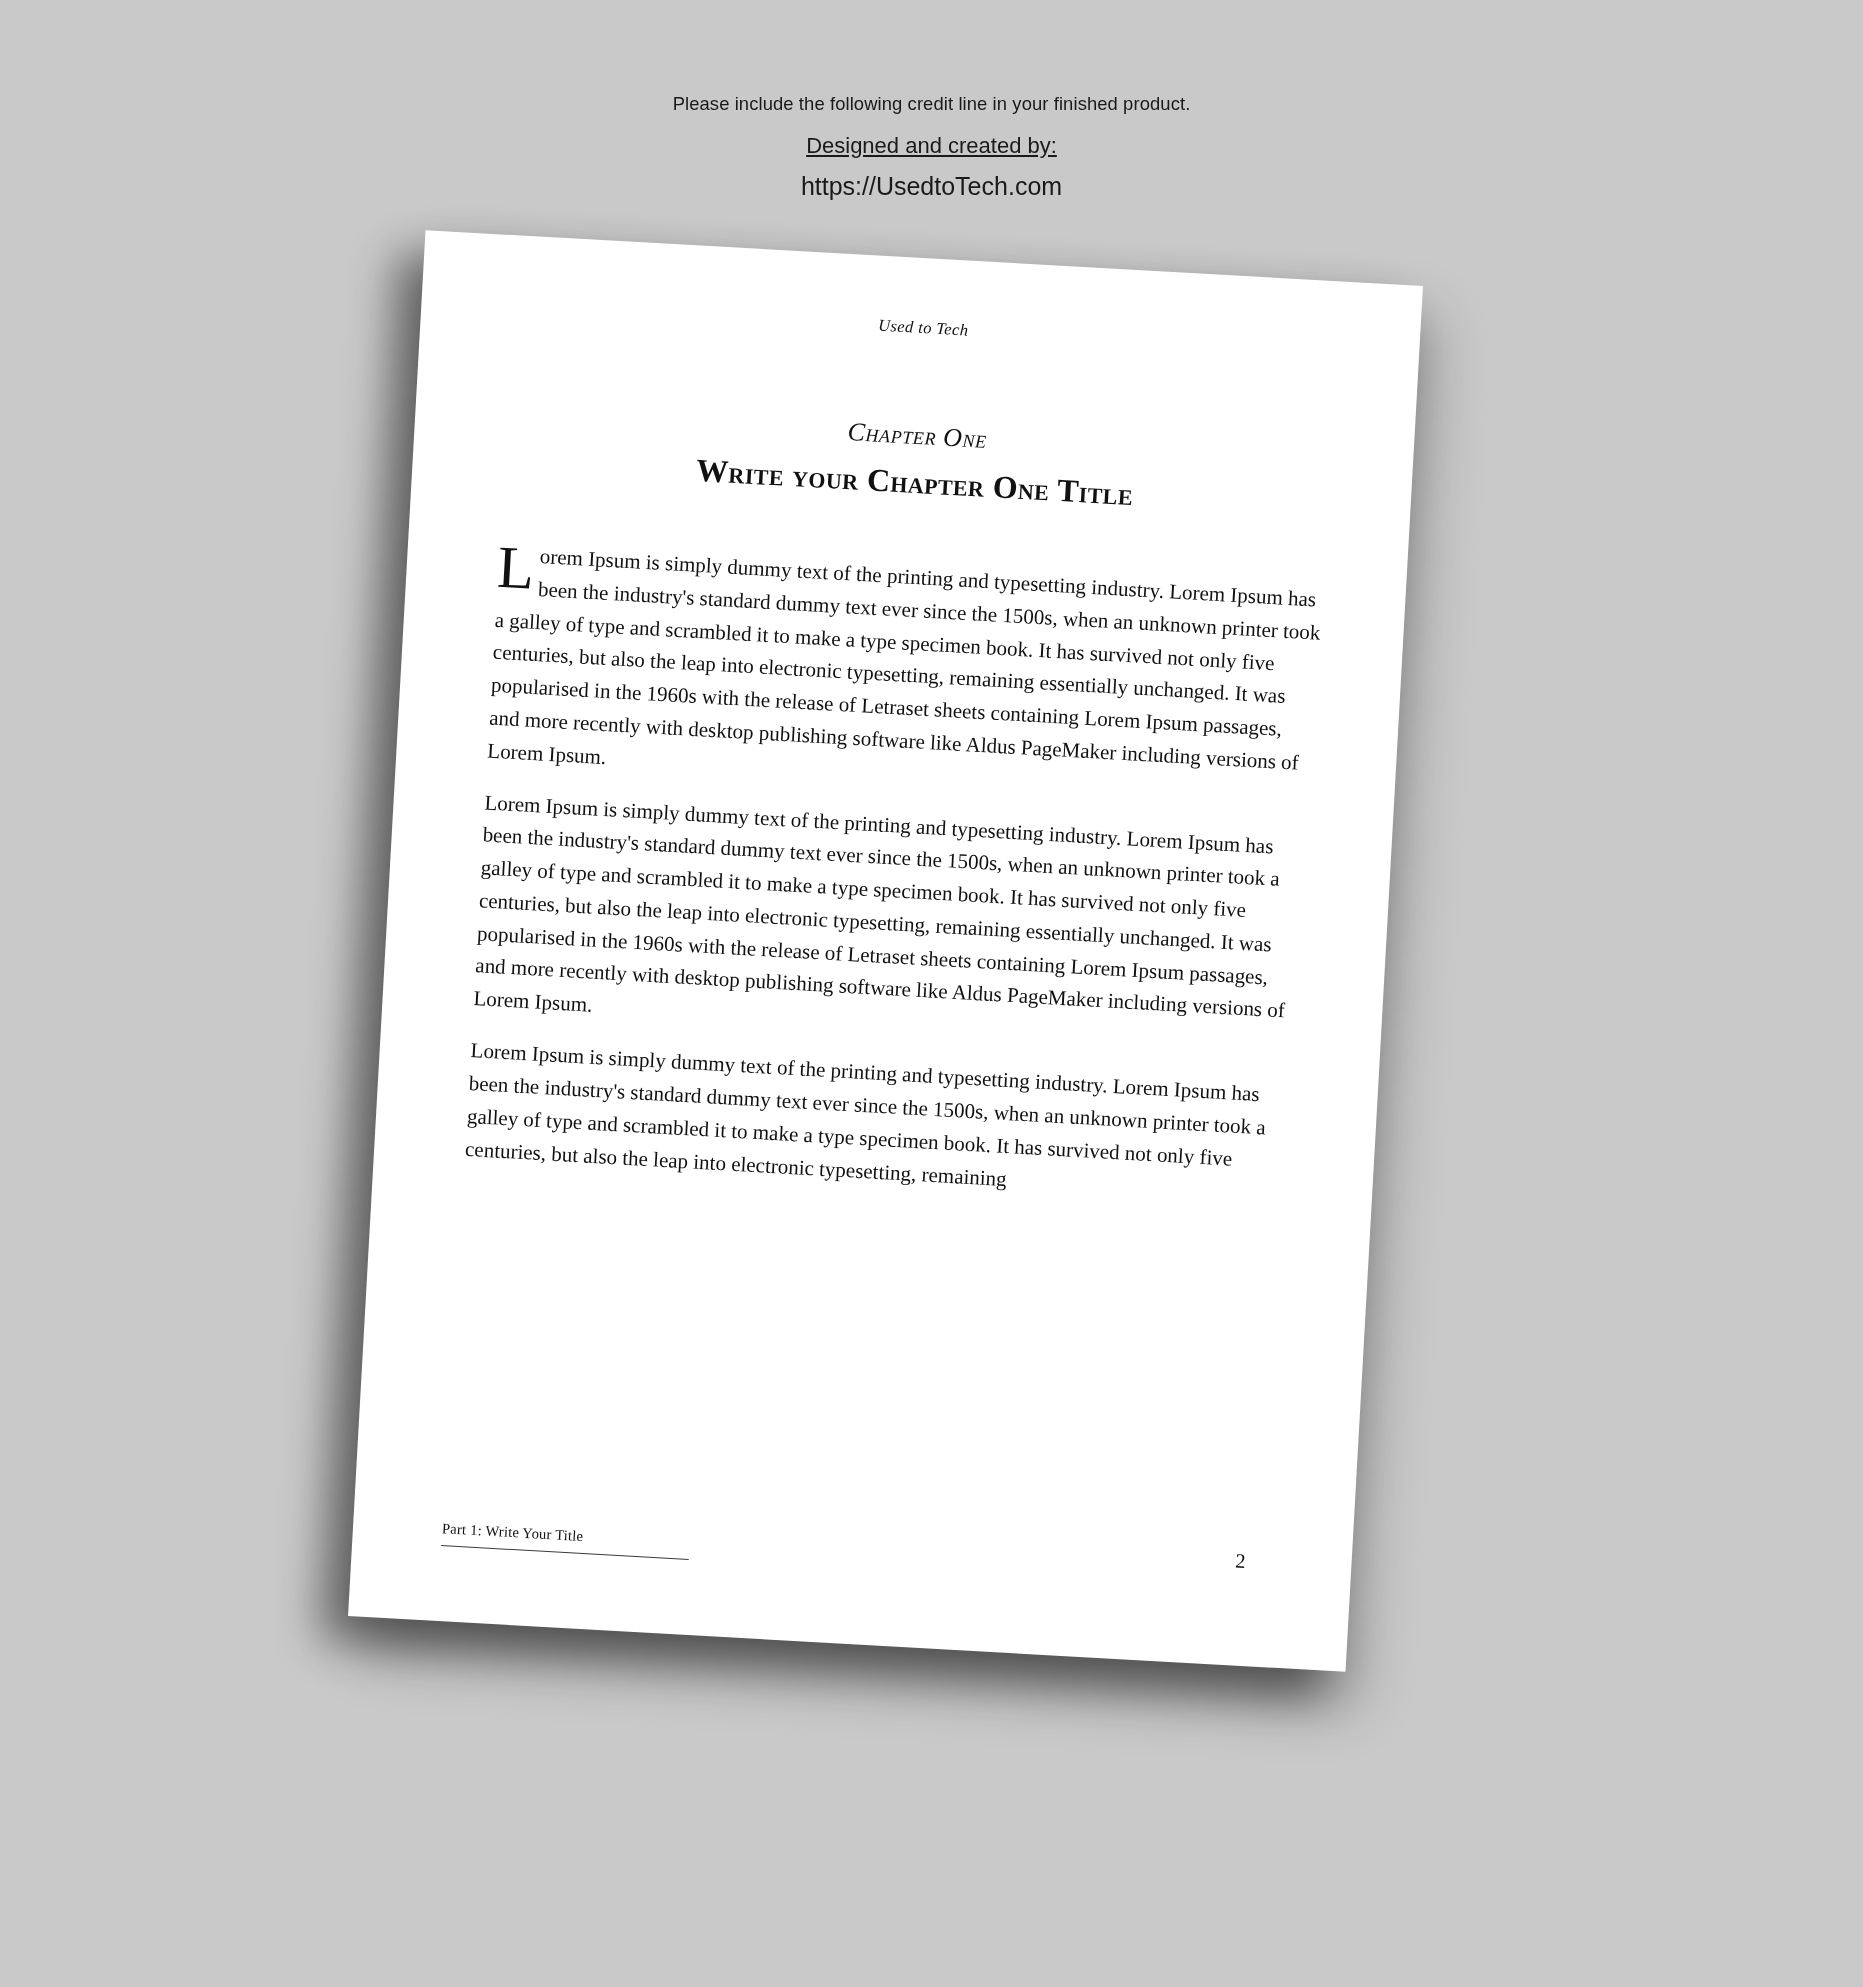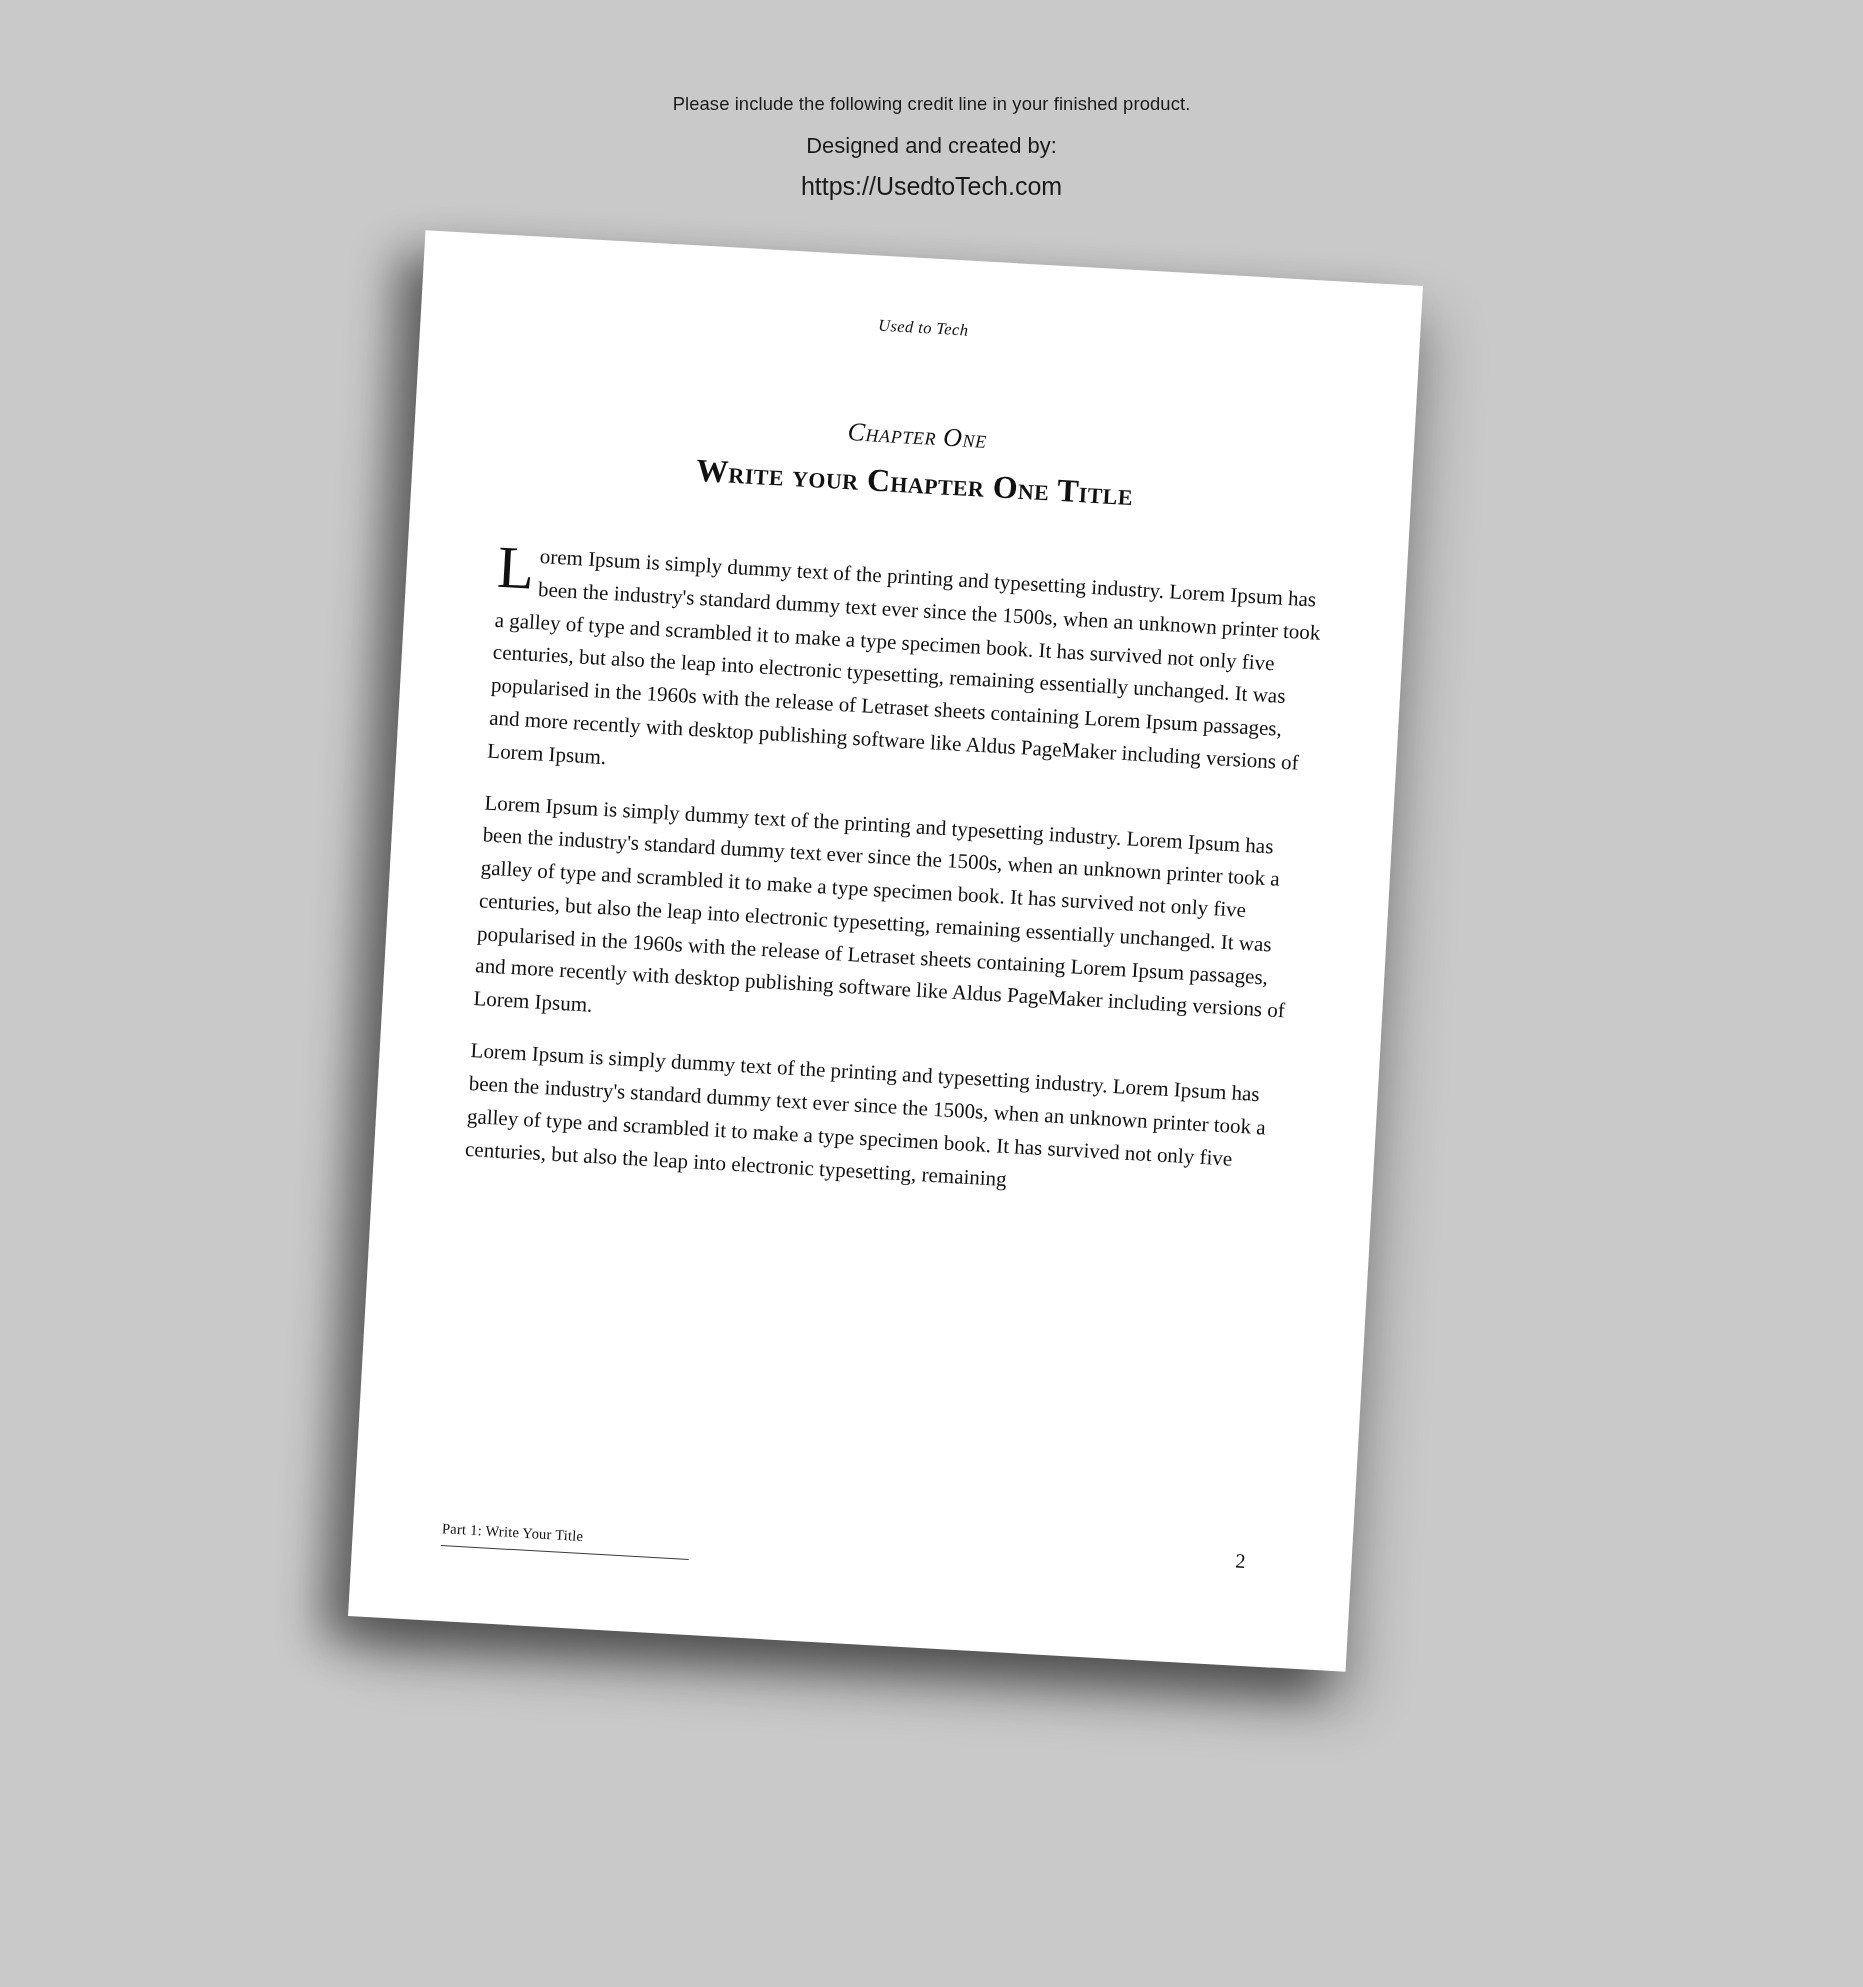--- a/index.html
+++ b/index.html
@@ -29,20 +29,21 @@
     color: #1a1a1a;
   }
   .credit .line1 {
     font-size: 18.4px;
     letter-spacing: 0.1px;
     margin-bottom: 17.5px;
   }
   .credit .line2 {
     font-size: 22px;
     margin-bottom: 13.6px;
+    text-decoration: underline;
   }
   .credit .line3 {
     font-size: 25px;
     font-weight: normal;
   }
 
   
   .page-wrap {
     position: absolute;
     left: 386px;

